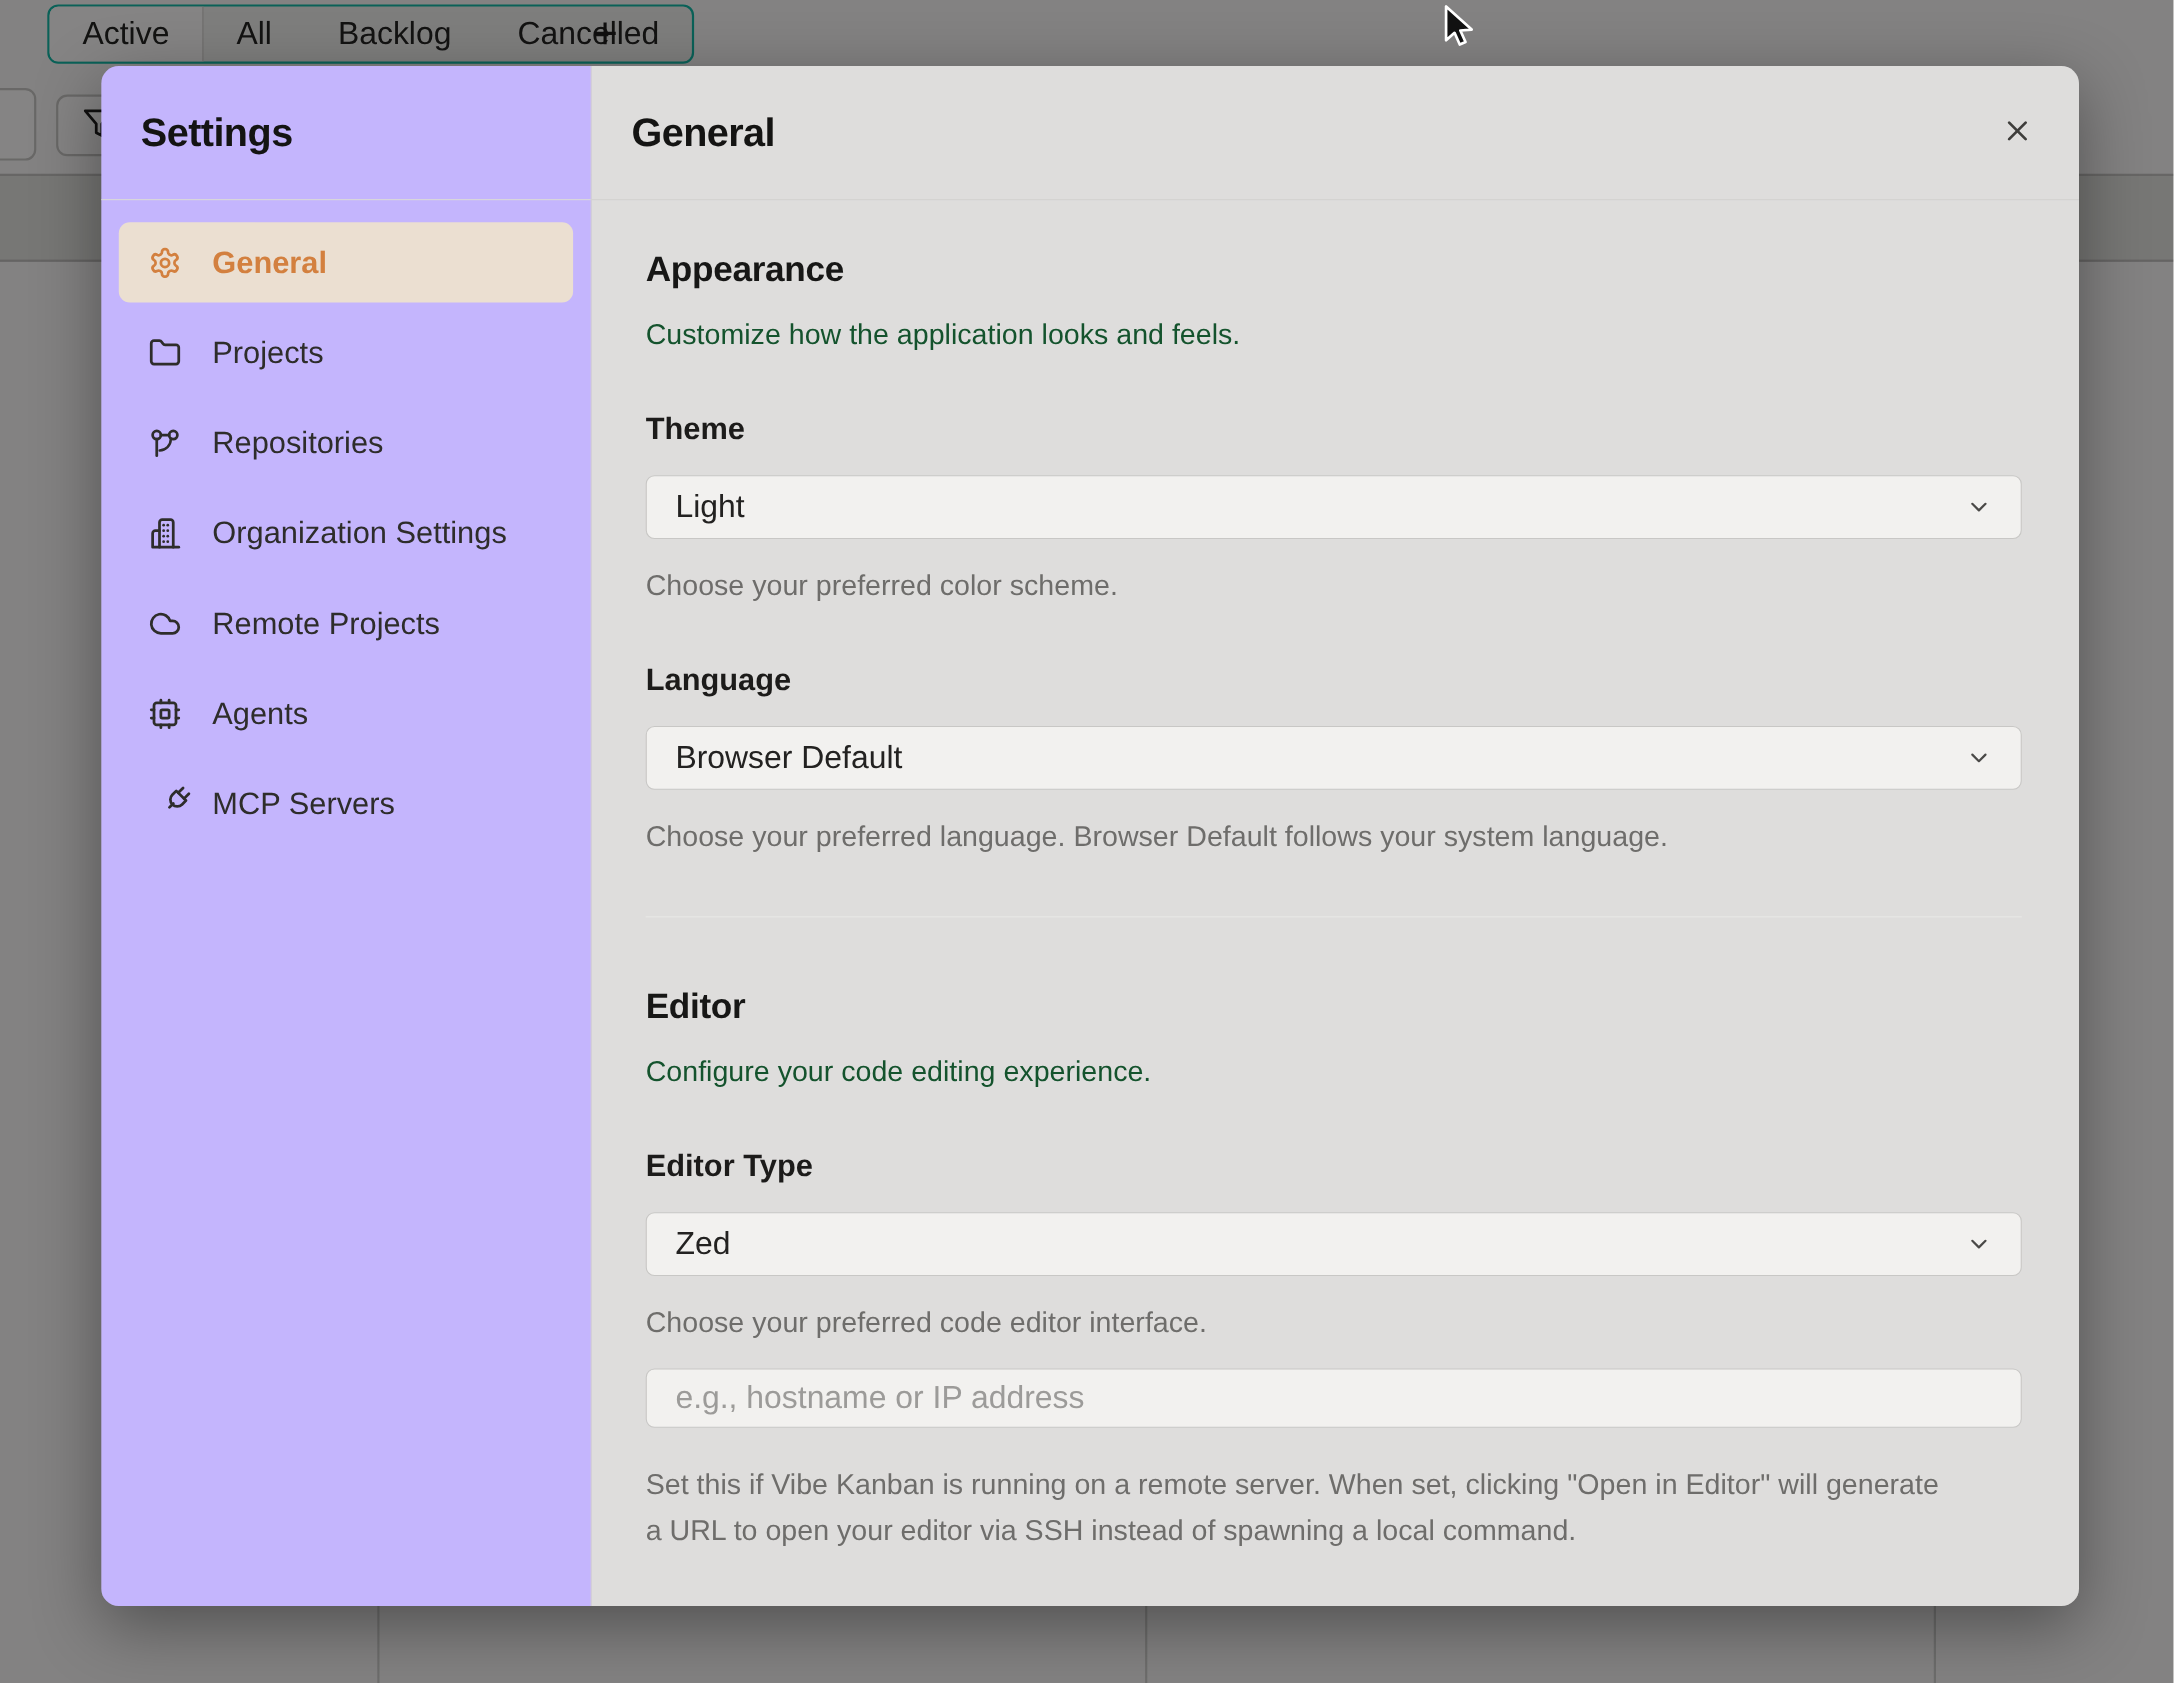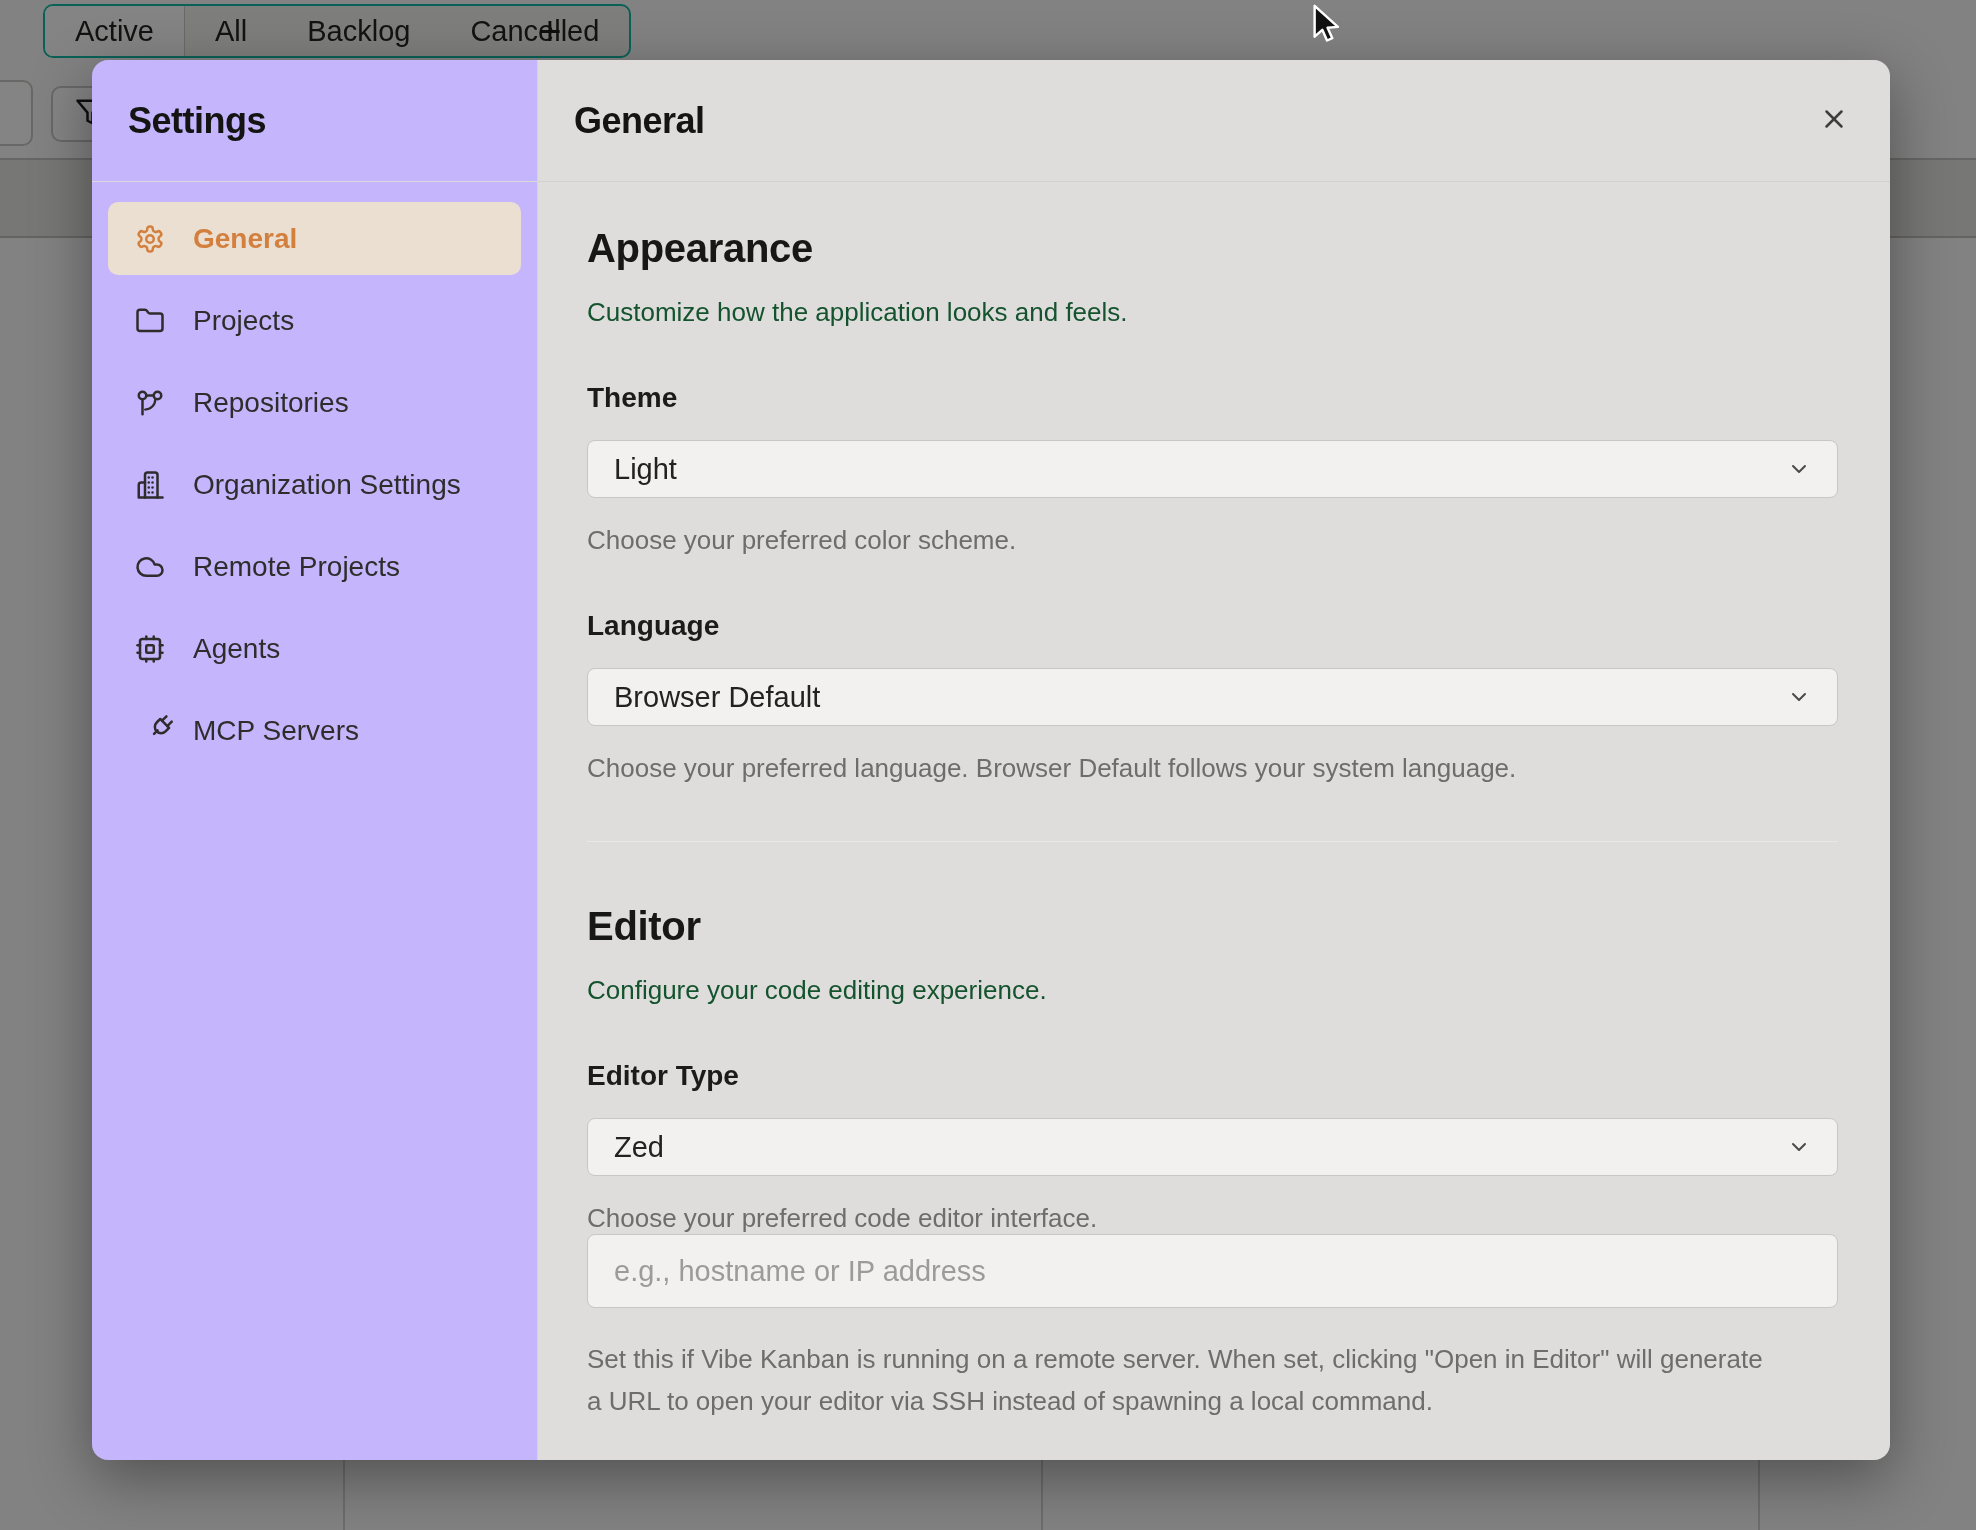--- a/index.html
+++ b/index.html
@@ -76,35 +76,35 @@
     padding: 0 34px 0 36px; border-bottom: 1px solid #d3d2d0;
   }
   .main-title { font-size: 36px; font-weight: 700; color: #141413; letter-spacing: -0.5px; flex: 1; }
   .close-btn {
     width: 44px; height: 44px; display: flex; align-items: center; justify-content: center;
     background: none; border: none; cursor: pointer; color: #3e3d3b;
   }
   .close-btn svg { width: 30px; height: 30px; }
 
   .main-content { padding: 44px 52px 0 49px; overflow: hidden; }
-  .section-title { font-size: 40px; font-weight: 700; color: #171716; letter-spacing: -0.3px; }
+  .section-title { font-size: 32px; font-weight: 700; color: #171716; letter-spacing: -0.3px; }
   .section-desc { font-size: 26px; color: #14532d; margin-top: 26px; }
   .field-label { font-size: 28px; font-weight: 600; color: #1c1b1a; margin-top: 54px; }
   .select {
     margin-top: 26px; height: 58px; width: 100%;
     background: #f2f1ef; border: 1px solid #c8c7c5; border-radius: 8px;
     display: flex; align-items: center; padding: 0 26px; cursor: pointer;
   }
   .select-value { flex: 1; font-size: 29px; color: #232221; }
   .select .chev { width: 24px; height: 24px; color: #4a4947; }
   .field-help { font-size: 26px; color: #6e6d6b; margin-top: 27px; }
   .section-divider { border: none; height: 1px; background: #e9e8e6; margin-top: 57px; }
   .gap-heading { margin-top: 62px; }
   .text-input {
-    height: 74px; width: 100%;
+    margin-top: 26px; height: 54px; width: 100%;
     background: #f2f1ef; border: 1px solid #c8c7c5; border-radius: 8px;
     padding: 0 26px; font-size: 29px; color: #232221;
     font-family: "Liberation Sans", "DejaVu Sans", sans-serif;
   }
   .text-input::placeholder { color: #9c9b99; }
   .long-help { font-size: 26px; color: #6e6d6b; margin-top: 30px; line-height: 42px; max-width: 1195px; }
 
   .cursor { position: absolute; left: 1305px; top: 2px; width: 42px; height: 42px; pointer-events: none; z-index: 50; }
 </style>
 </head>

